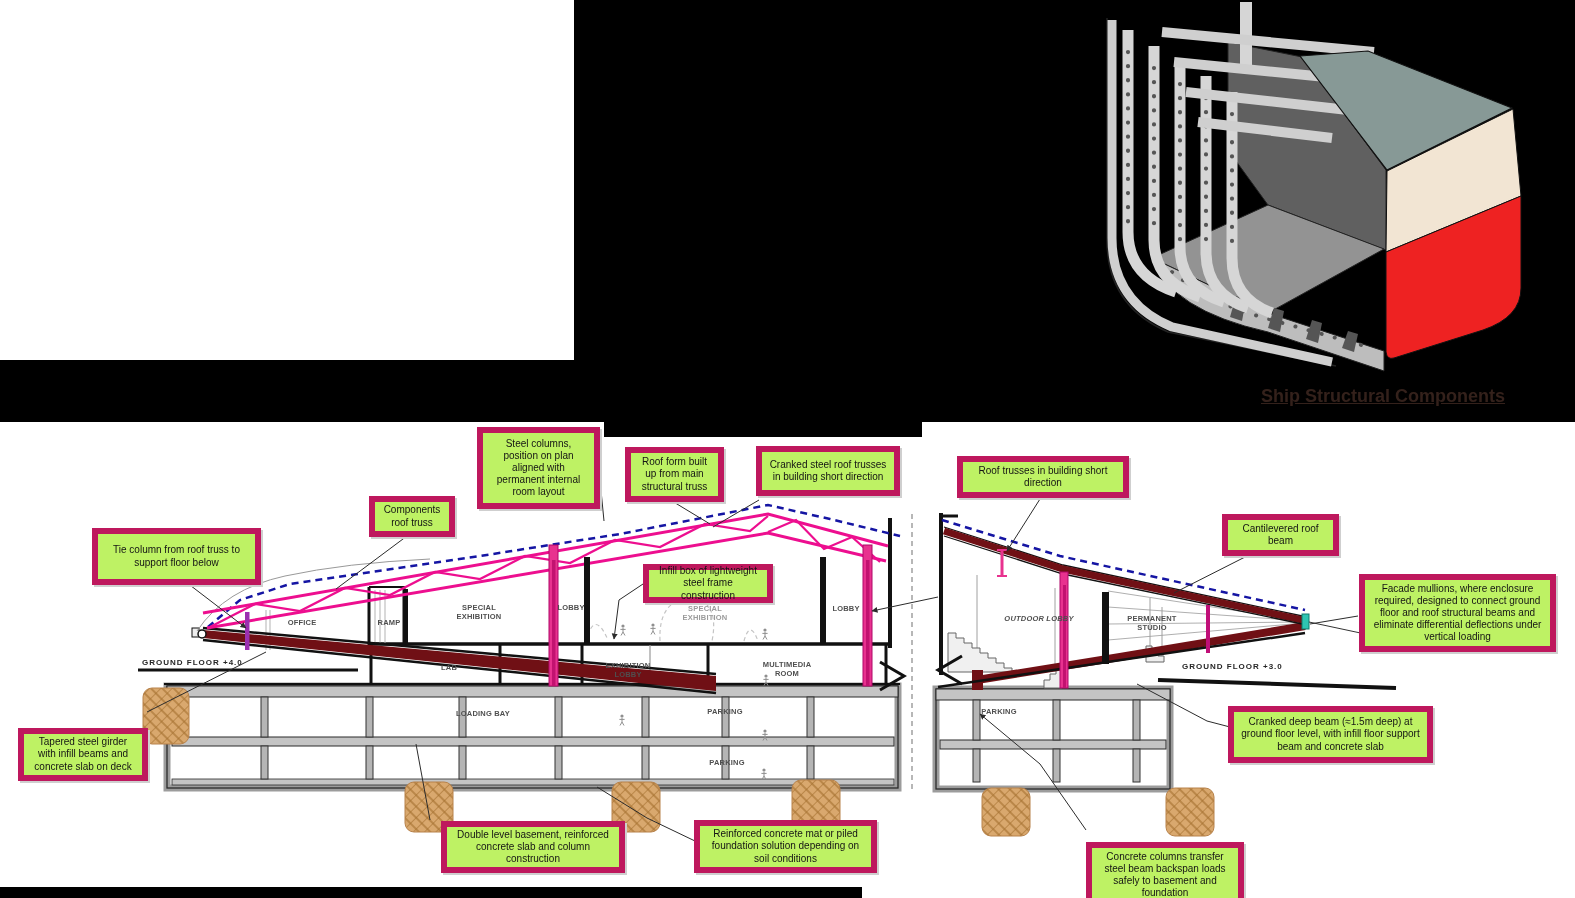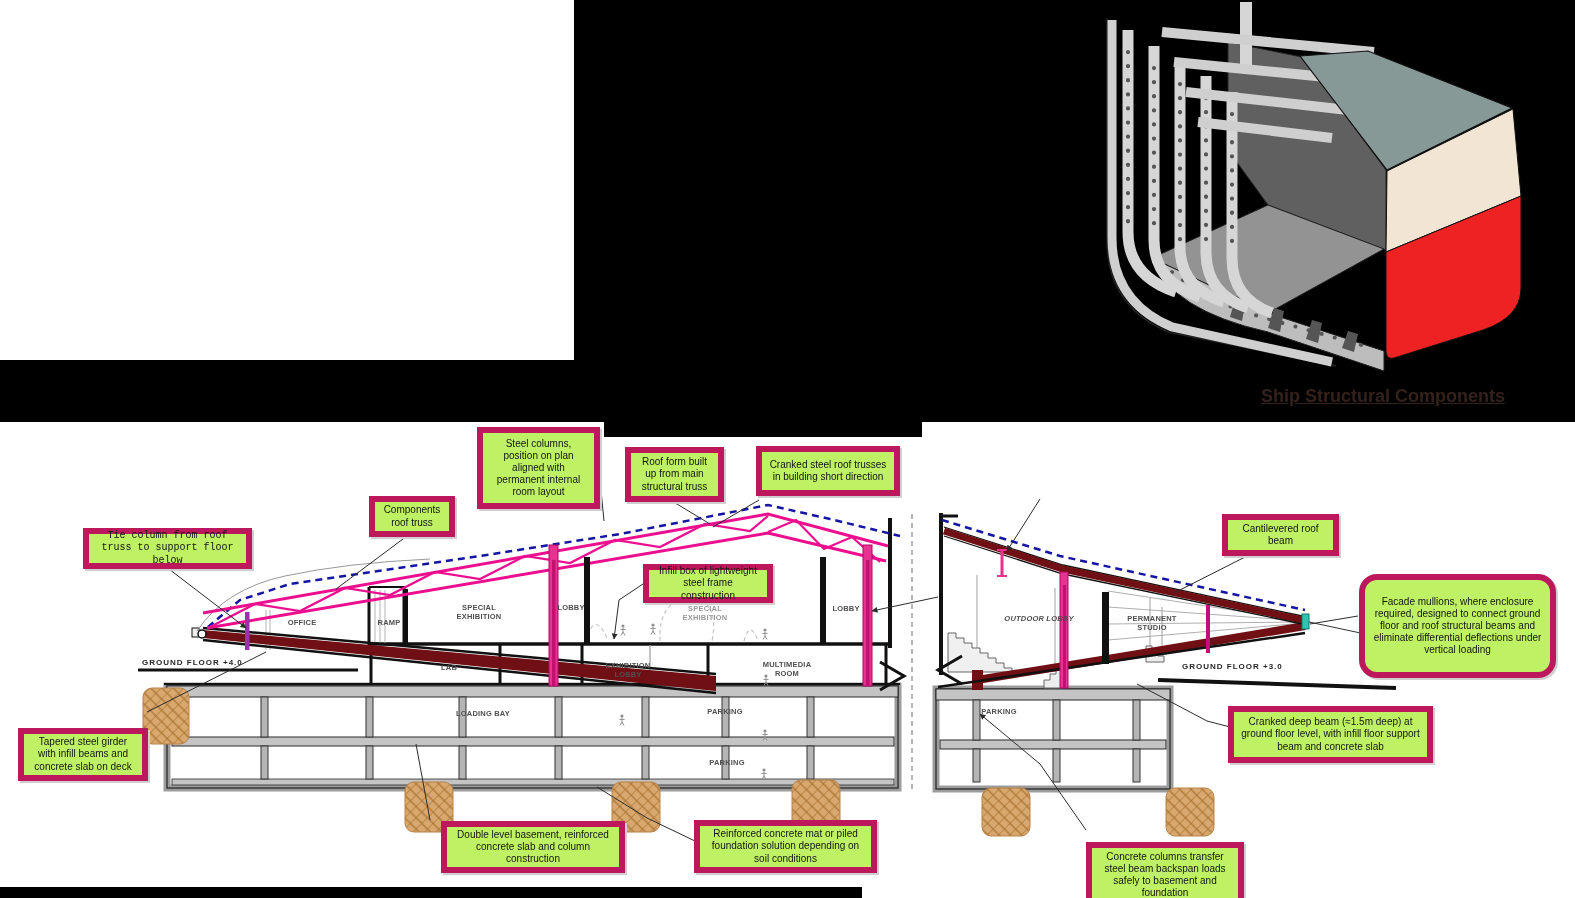--- a/index.html
+++ b/index.html
@@ -264,28 +264,29 @@
       <path d="M1230,727 L1207,721 L1137,684"></path>
       <path d="M430,820 L416,744"></path>
       <path d="M695,841 L647,818 L597,787"></path>
       <path d="M1086,830 L1040,764 L980,714" marker-end="url(#arr)"></path>
       <path d="M938,597 L872,611" marker-end="url(#arr)"></path>
     </g>
   </svg>
 
   <div class="caption" style="left:1245px;top:386px;width:276px;">Ship Structural Components</div>
 
-  <div class="callout" style="left:83px;top:528px;width:169px;height:41px;font-family:Liberation Mono, monospace;">Tie column from roof truss to support floor below</div>
+  <div class="callout" style="left:92px;top:528px;width:169px;height:57px;">Tie column from roof truss to support floor below</div>
   <div class="callout" style="left:369px;top:496px;width:86px;height:41px;">Components roof truss</div>
   <div class="callout" style="left:477px;top:427px;width:123px;height:82px;">Steel columns, position on plan aligned with permanent internal room layout</div>
   <div class="callout" style="left:625px;top:447px;width:99px;height:55px;">Roof form built up from main structural truss</div>
   <div class="callout" style="left:756px;top:446px;width:144px;height:50px;">Cranked steel roof trusses in building short direction</div>
   <div class="callout" style="left:643px;top:564px;width:130px;height:39px;">Infill box of lightweight steel frame construction</div>
+  <div class="callout" style="left:957px;top:456px;width:172px;height:42px;">Roof trusses in building short direction</div>
   <div class="callout" style="left:1222px;top:514px;width:117px;height:42px;">Cantilevered roof beam</div>
-  <div class="callout" style="left:1359px;top:574px;width:197px;height:104px;border-radius:18px;">Facade mullions, where enclosure required, designed to connect ground floor and roof structural beams and eliminate differential deflections under vertical loading</div>
+  <div class="callout" style="left:1359px;top:574px;width:197px;height:78px;">Facade mullions, where enclosure required, designed to connect ground floor and roof structural beams and eliminate differential deflections under vertical loading</div>
   <div class="callout" style="left:18px;top:687px;width:130px;height:53px;margin-top:41px;">Tapered steel girder with infill beams and concrete slab on deck</div>
   <div class="callout" style="left:1228px;top:706px;width:205px;height:57px;">Cranked deep beam (≈1.5m deep) at ground floor level, with infill floor support beam and concrete slab</div>
   <div class="callout" style="left:694px;top:820px;width:183px;height:53px;">Reinforced concrete mat or piled foundation solution depending on soil conditions</div>
   <div class="callout" style="left:441px;top:821px;width:184px;height:52px;">Double level basement, reinforced concrete slab and column construction</div>
   <div class="callout" style="left:1086px;top:806px;width:158px;height:66px;margin-top:36px;">Concrete columns transfer steel beam backspan loads safely to basement and foundation</div>
 
   <div class="room" style="left:272px;top:618px;width:60px;">OFFICE</div>
   <div class="room" style="left:366px;top:618px;width:46px;">RAMP</div>
   <div class="room" style="left:443px;top:603px;width:72px;">SPECIAL EXHIBITION</div>
   <div class="room" style="left:546px;top:603px;width:50px;">LOBBY</div>

